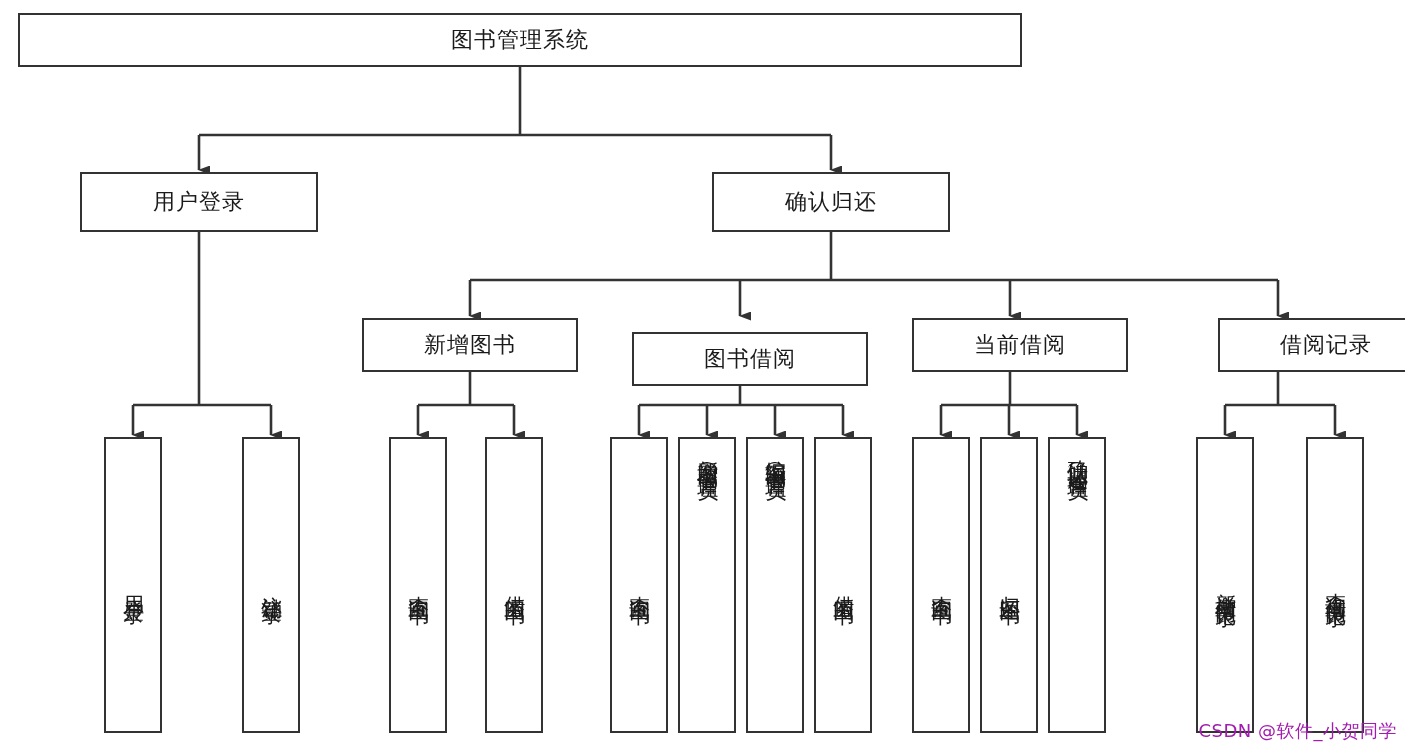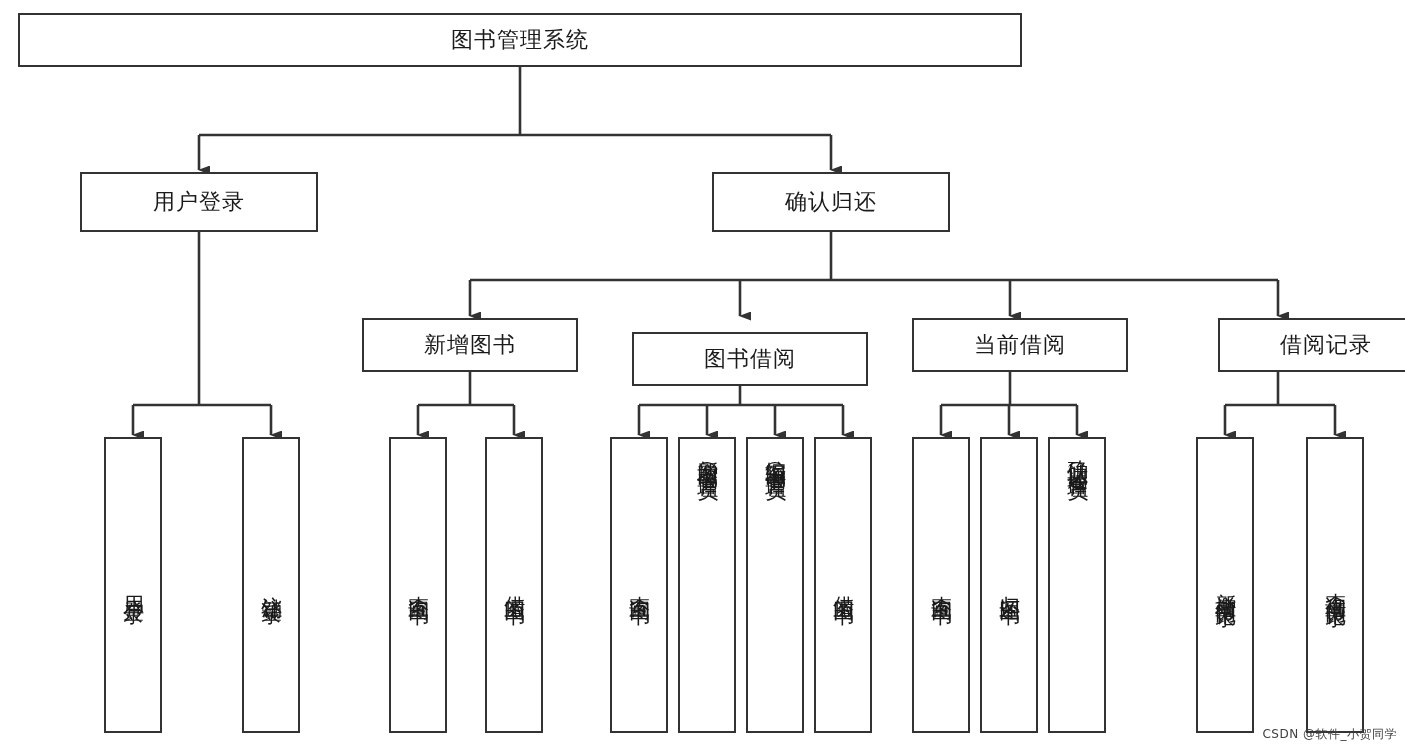--- a/index.html
+++ b/index.html
@@ -55,22 +55,22 @@
     white-space: nowrap;
   }
   .node.leaf-mid {
     align-items: center;
     padding-top: 0;
   }
   #watermark {
     position: absolute;
     right: 8px;
     bottom: 4px;
-    font-size: 12px;
-    color: #404040;
+    font-size: 18px;
+    color: #a21caf;
     letter-spacing: 0.5px;
     white-space: nowrap;
   }
 </style>
 </head>
 <body>
 
 <div id="canvas">
 
   <svg id="wires" viewBox="0 0 1405 747">

